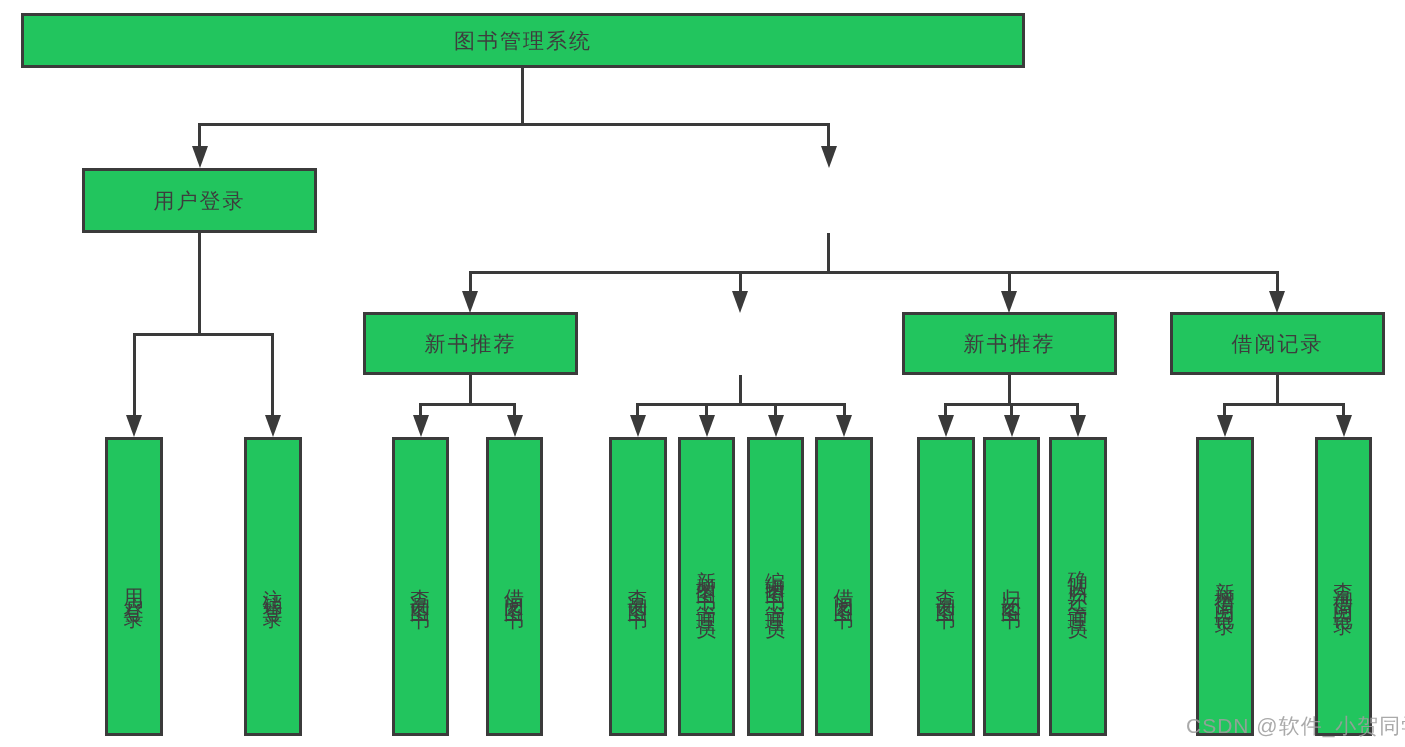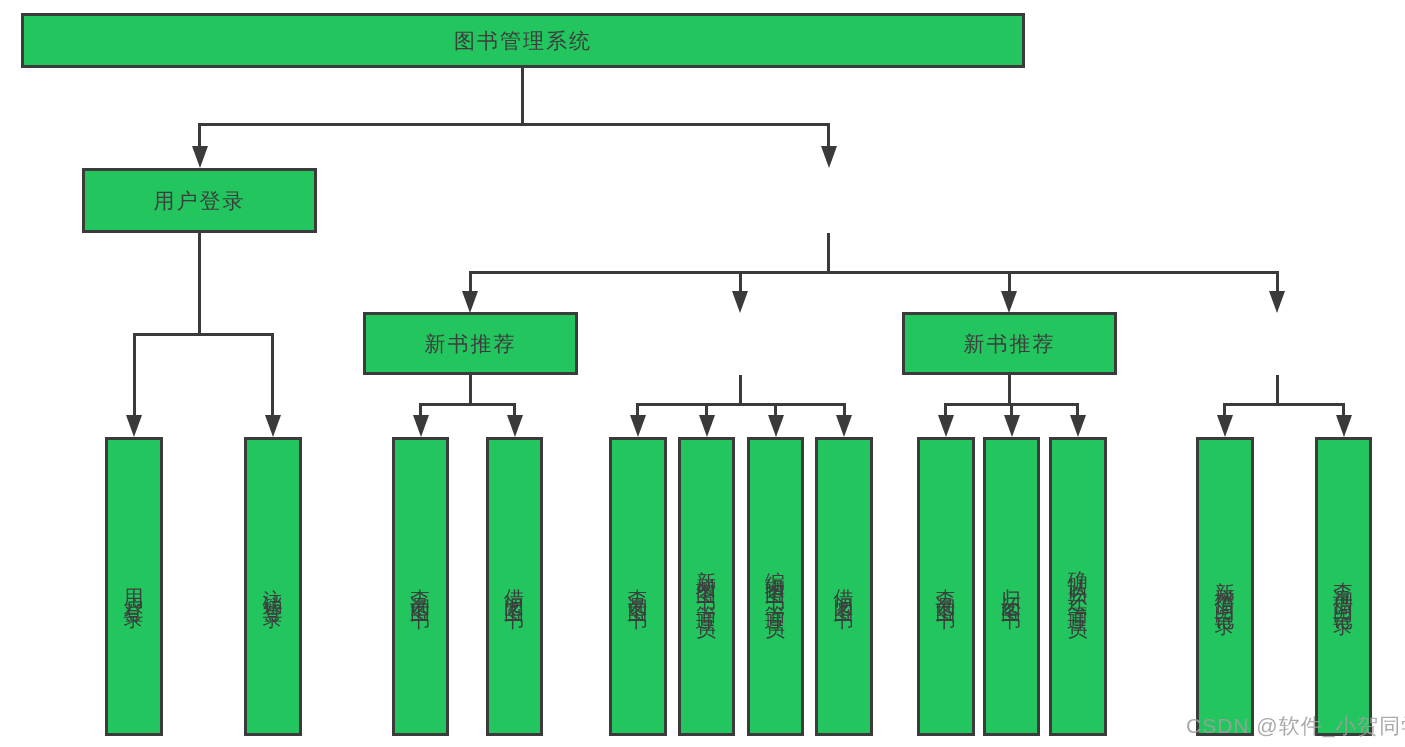--- a/index.html
+++ b/index.html
@@ -88,20 +88,23 @@
   <div class="ah" style="left:1001px;top:291px;"></div>
   <div class="vl" style="left:1276px;top:271px;height:22px;"></div>
   <div class="ah" style="left:1269px;top:291px;"></div>
 
   <div class="node hnode" style="left:363px;top:312px;width:215px;height:63px;">
     <span>新书推荐</span>
   </div>
   <div class="node hnode" style="left:902px;top:312px;width:215px;height:63px;">
     <span>新书推荐</span>
   </div>
+  <div class="node hnode" style="left:1170px;top:312px;width:215px;height:63px;">
+    <span>借阅记录</span>
+  </div>
 
   <div class="vl" style="left:469px;top:375px;height:31px;"></div>
   <div class="hl" style="left:419px;top:403px;width:97px;"></div>
   <div class="vl" style="left:419px;top:403px;height:14px;"></div>
   <div class="ah" style="left:413px;top:415px;"></div>
   <div class="vl" style="left:513px;top:403px;height:14px;"></div>
   <div class="ah" style="left:507px;top:415px;"></div>
 
   <div class="vl" style="left:739px;top:375px;height:31px;"></div>
   <div class="hl" style="left:636px;top:403px;width:210px;"></div>

